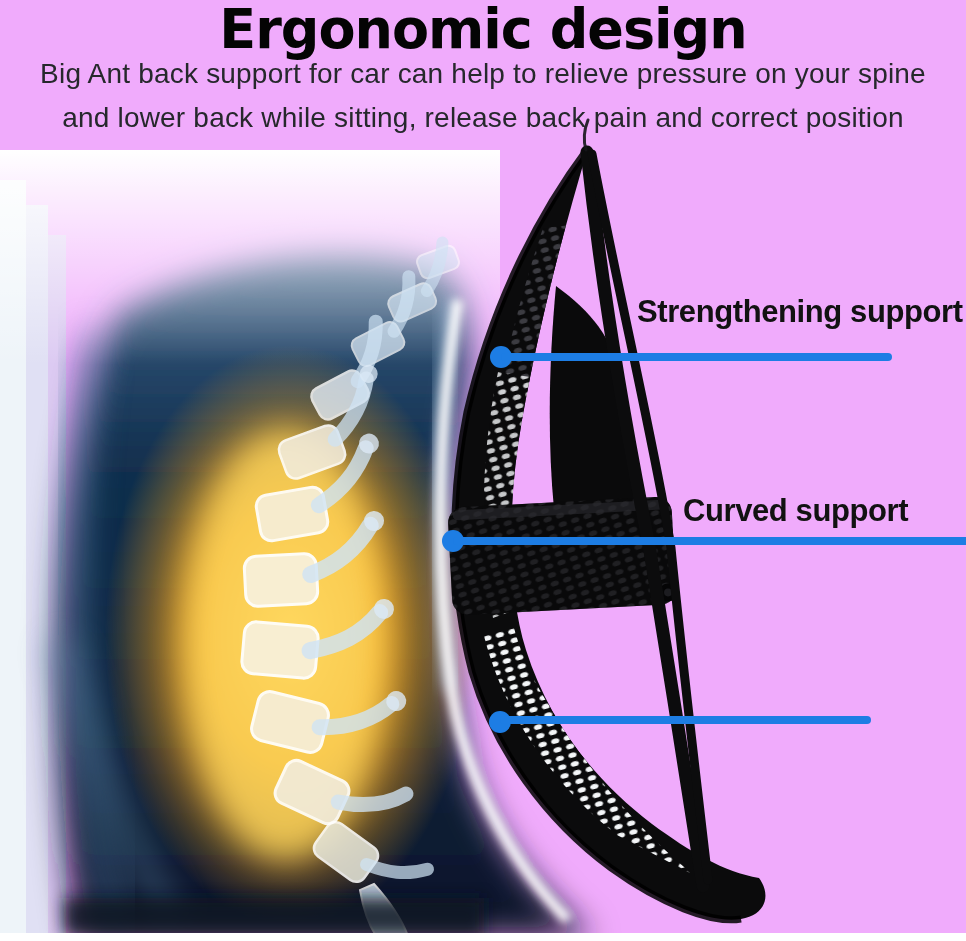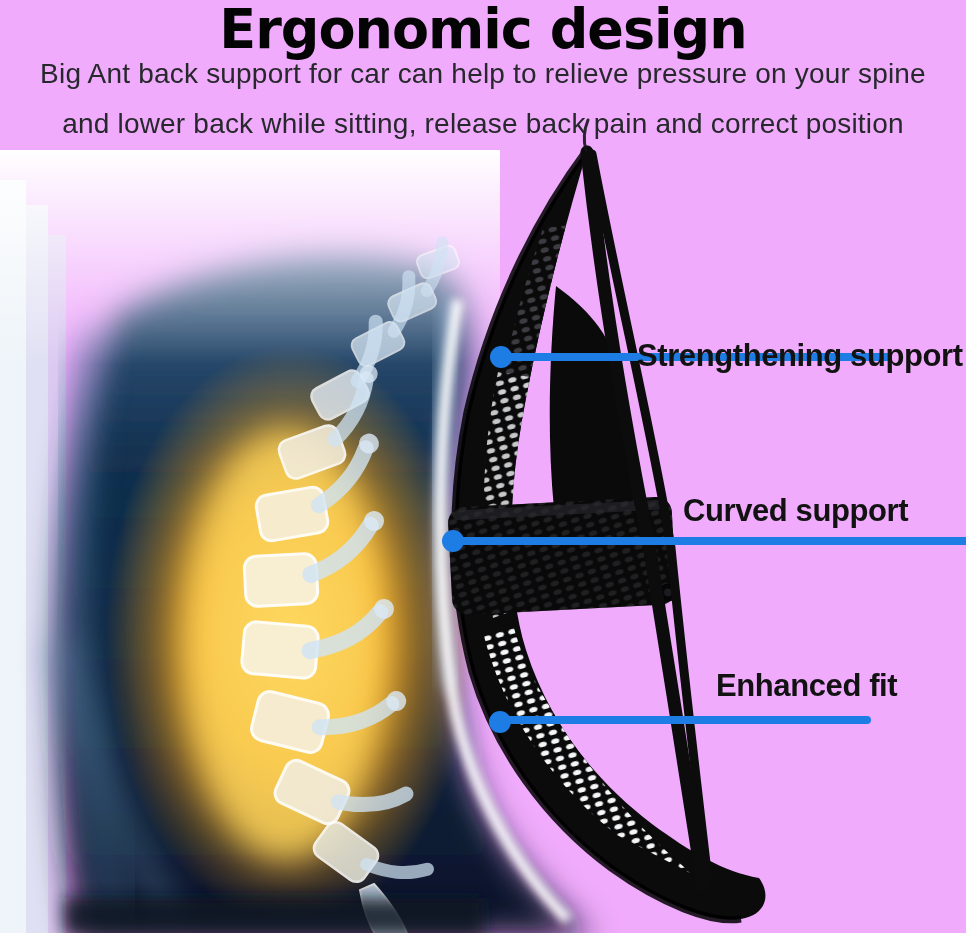--- a/index.html
+++ b/index.html
@@ -13,21 +13,21 @@
     margin:0;padding:0;font-size:54px;line-height:58px;font-weight:bold;
     letter-spacing:-1px;color:#040404;
     font-family:"DejaVu Sans","Liberation Sans",sans-serif;
     transform:scaleY(1.03);
   }
   .sub{
     margin:0;padding:0;font-size:28px;color:#26282c;font-weight:normal;
     white-space:nowrap;letter-spacing:0.2px;
   }
   .sub1{}
-  .sub2{margin-top:18px;}
+  .sub2{margin-top:12px;}
   .scene{position:absolute;top:0;left:0;z-index:1;}
   .callout-label{
     position:absolute;z-index:4;white-space:nowrap;line-height:1;
     font-size:31px;font-weight:bold;color:#121212;letter-spacing:-0.4px;
     font-family:"Liberation Sans",sans-serif;
   }
   .leader-line{
     position:absolute;z-index:3;height:8px;border-radius:4px;
     background:#1d7de4;
   }
@@ -180,25 +180,24 @@
       </g>
 
       <path d="M587,152 C602,290 628,440 649,545 C666,650 688,790 703,886" stroke="#0c0c0d" stroke-width="13" fill="none" stroke-linecap="round"></path>
       <path d="M592,154 C618,292 655,446 671,548 C681,650 696,778 708,880" stroke="#0c0c0d" stroke-width="9" fill="none" stroke-linecap="round"></path>
       <path d="M586,150 C583,140 584,130 588,120" stroke="#15151a" stroke-width="3" fill="none" stroke-linecap="round" opacity="0.9"></path>
     </g>
 
     <rect x="0" y="933" width="966" height="8" fill="#ffffff"></rect>
   </svg>
 
-  <div class="callout-label" style="left:637px;top:296px;margin-top:44px;">Strengthening support</div>
+  <div class="callout-label" style="left:637px;top:296px;">Strengthening support</div>
   <div class="leader-dot" style="left:490px;top:346px;"></div>
   <div class="leader-line" style="left:501px;top:353px;width:391px;"></div>
 
   <div class="callout-label" style="left:683px;top:495px;">Curved support</div>
   <div class="leader-dot" style="left:442px;top:530px;"></div>
   <div class="leader-line" style="left:453px;top:537px;width:513px;border-top-right-radius:0;border-bottom-right-radius:0;"></div>
 
-  <div class="callout-label" style="left:716px;top:670px;">Enhanced fit</div>
   <div class="leader-dot" style="left:489px;top:711px;"></div>
   <div class="leader-line" style="left:500px;top:716px;width:371px;"></div>
 
 </div>
 
 </body></html>

